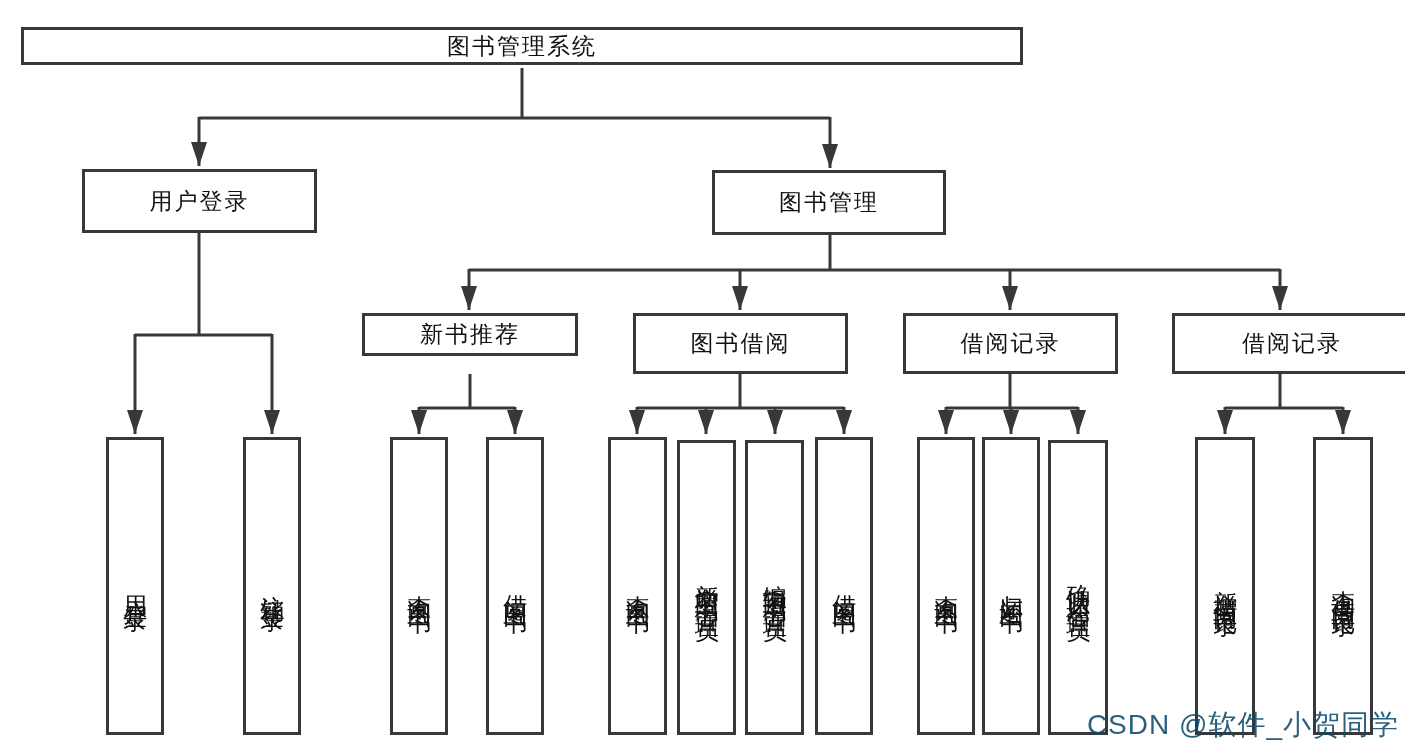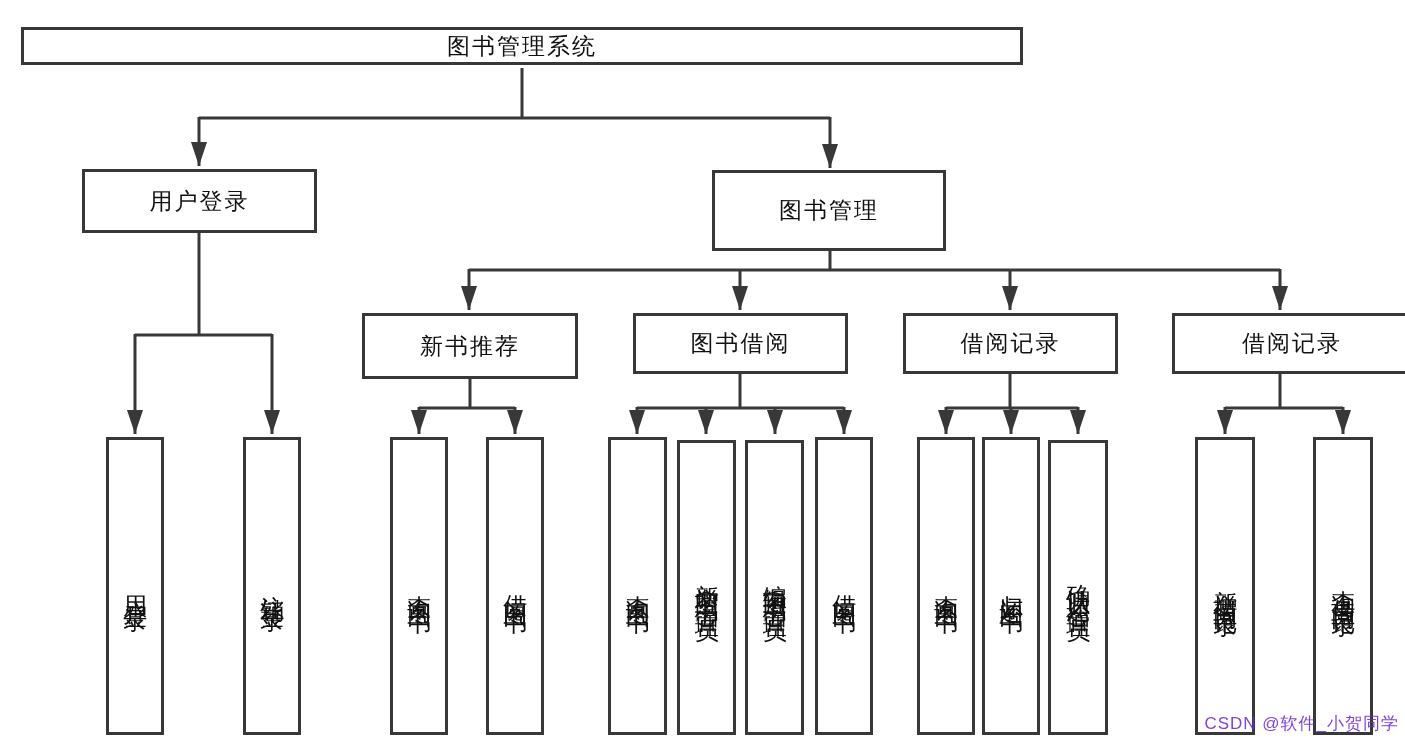--- a/index.html
+++ b/index.html
@@ -39,23 +39,23 @@
   .vnode span {
     writing-mode: vertical-rl;
     text-orientation: mixed;
     font-size: 24px;
     letter-spacing: 5px;
     line-height: 1.1;
   }
   .watermark {
     position: absolute;
     right: 6px;
-    bottom: 12px;
-    font-size: 17px;
-    color: #6d28d9;
+    bottom: 3px;
+    font-size: 28px;
+    color: #0c4a6e;
     opacity: 0.88;
     letter-spacing: 1px;
     z-index: 10;
     white-space: nowrap;
   }
 </style>
 </head>
 <body>
 
 <div id="canvas">
@@ -124,25 +124,25 @@
     </g>
   </svg>
 
   <div class="node hnode" style="left:21px;top:14px;width:1002px;height:38px;margin-top:13px;">
     <span>图书管理系统</span>
   </div>
 
   <div class="node hnode" style="left:82px;top:169px;width:235px;height:64px;">
     <span>用户登录</span>
   </div>
-  <div class="node hnode" style="left:712px;top:170px;width:234px;height:81px;">
+  <div class="node hnode" style="left:712px;top:170px;width:234px;height:65px;">
     <span>图书管理</span>
   </div>
 
-  <div class="node hnode" style="left:362px;top:313px;width:216px;height:66px;">
+  <div class="node hnode" style="left:362px;top:313px;width:216px;height:43px;">
     <span>新书推荐</span>
   </div>
   <div class="node hnode" style="left:633px;top:313px;width:215px;height:61px;">
     <span>图书借阅</span>
   </div>
   <div class="node hnode" style="left:903px;top:313px;width:215px;height:61px;">
     <span>借阅记录</span>
   </div>
   <div class="node hnode" style="left:1172px;top:313px;width:240px;height:61px;">
     <span>借阅记录</span>

